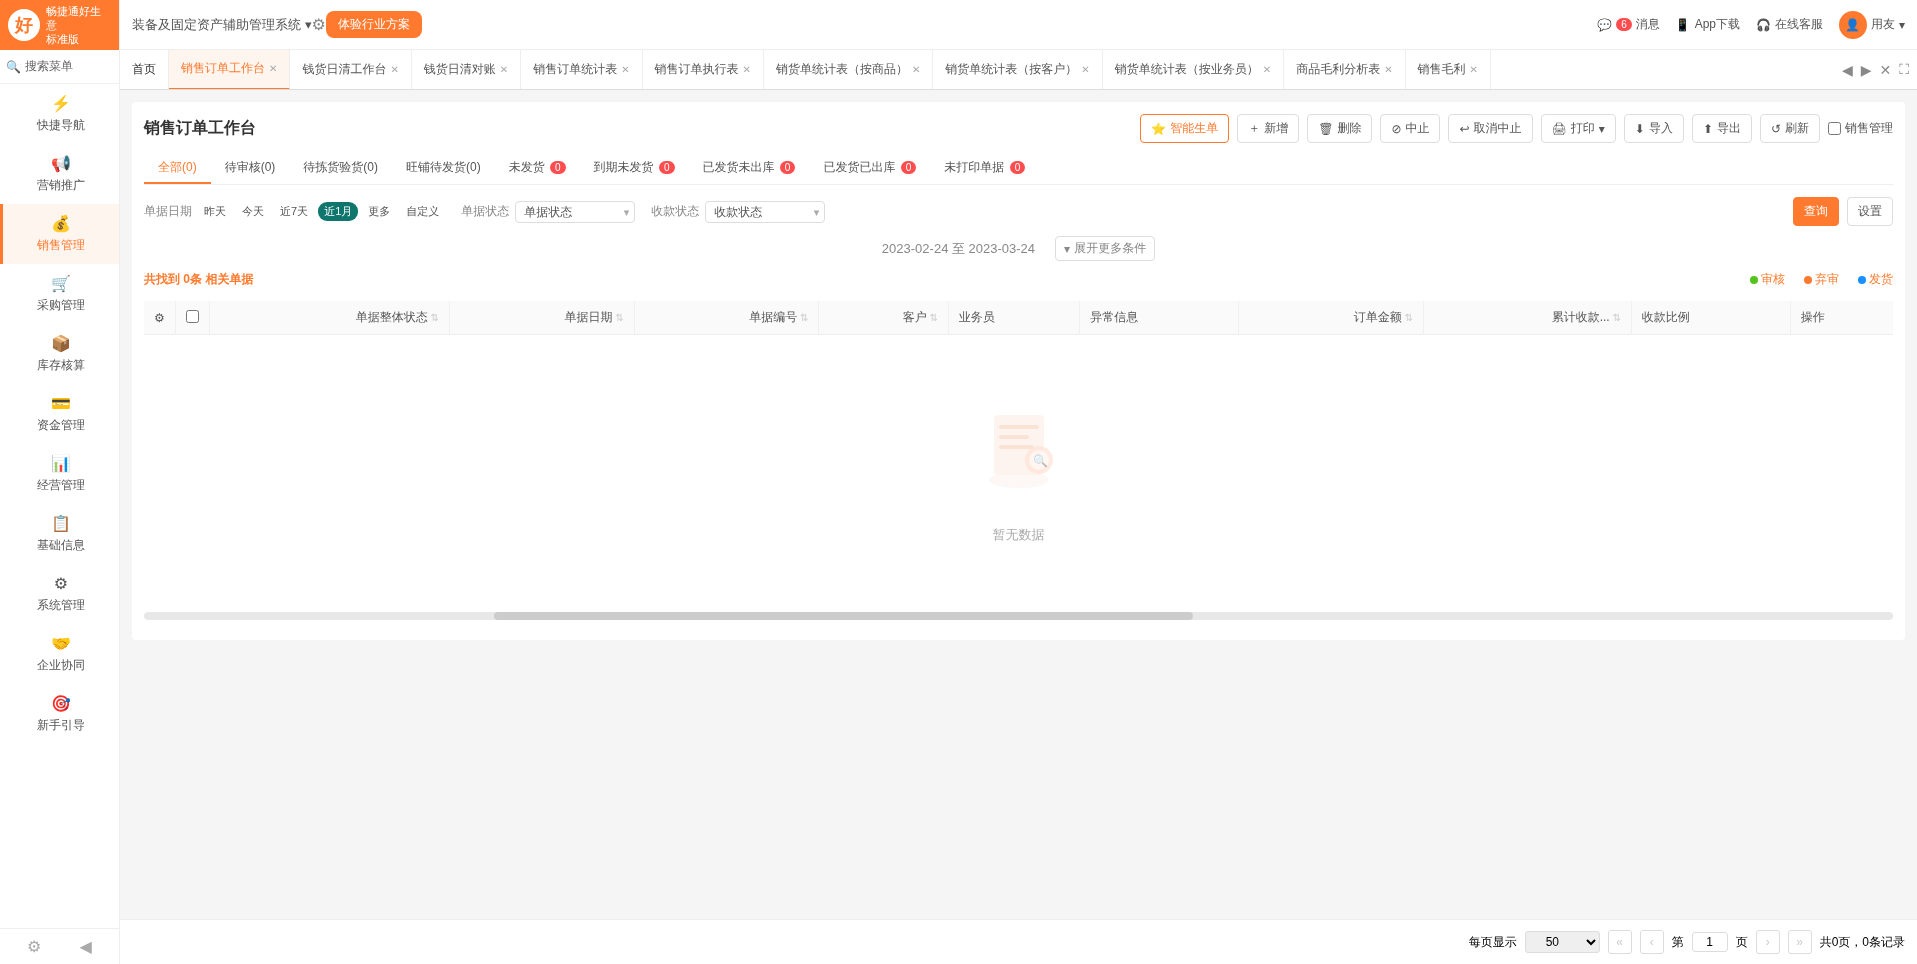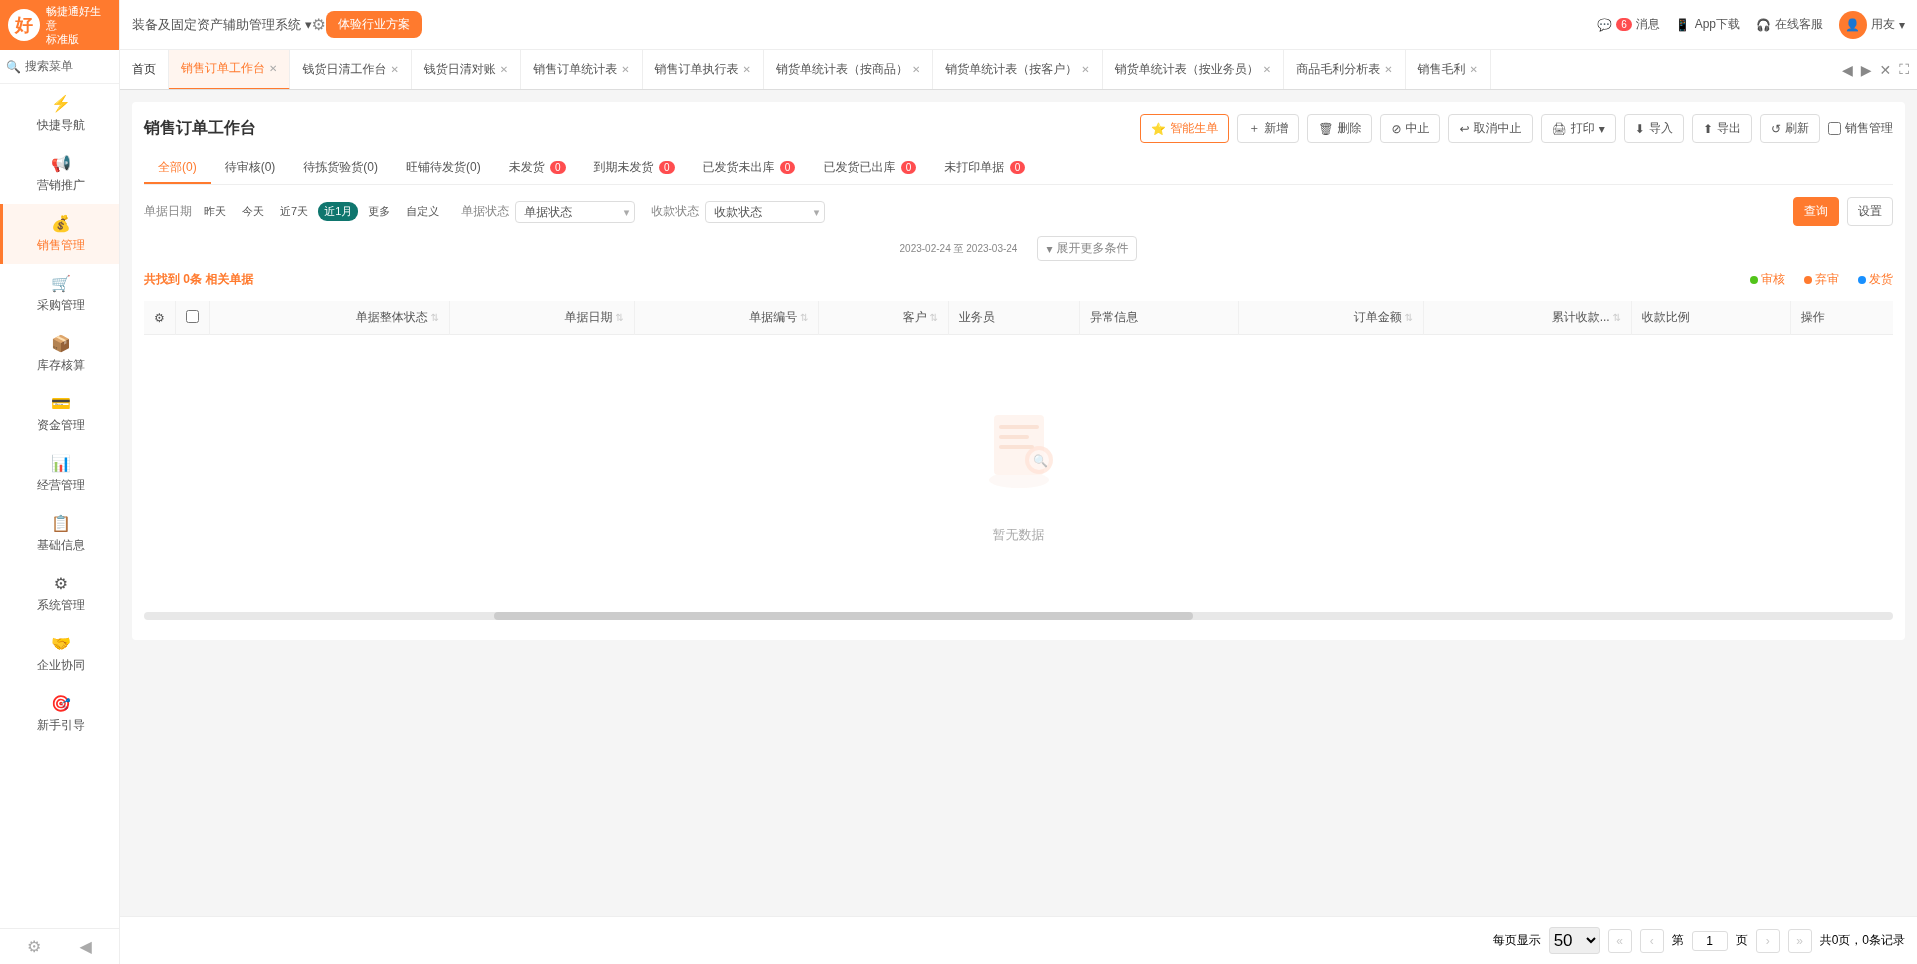--- a/index.html
+++ b/index.html
@@ -87,21 +87,21 @@
     .th-sort { cursor: pointer; text-align: right; }
     .th-sort::after { content: ' ⇅'; font-size: 10px; color: #ccc; }
 
     
     .empty-state { display: flex; flex-direction: column; align-items: center; justify-content: center; padding: 60px 0; }
     .empty-icon { font-size: 80px; margin-bottom: 12px; opacity: 0.4; }
     .empty-text { color: #aaa; font-size: 13px; }
 
     
     .pagination { display: flex; align-items: center; justify-content: flex-end; padding: 10px 12px; background: #fff; border-top: 1px solid #eee; gap: 8px; font-size: 12px; }
-    .page-size-select { border: 1px solid #ddd; border-radius: 3px; padding: 2px 0; font-size: 17px; }
+    .page-size-select { border: 1px solid #ddd; border-radius: 3px; padding: 2px 16px; font-size: 12px; }
     .page-btn { width: 24px; height: 24px; display: flex; align-items: center; justify-content: center; border: 1px solid #ddd; border-radius: 3px; cursor: pointer; color: #555; }
     .page-btn.disabled { color: #ccc; cursor: not-allowed; }
     .page-input { width: 36px; border: 1px solid #ddd; border-radius: 3px; padding: 2px 4px; text-align: center; font-size: 12px; }
 
     
     .content::-webkit-scrollbar { width: 6px; }
     .content::-webkit-scrollbar-thumb { background: #ddd; border-radius: 3px; }
     .h-scroll { height: 8px; background: #e8e8e8; border-radius: 4px; margin: 8px 0; }
     .h-scroll-thumb { height: 8px; width: 40%; background: #ccc; border-radius: 4px; margin-left: 20%; }
   </style>
@@ -369,21 +369,21 @@
             </select>
           </div>
         </div>
         <div style="margin-left:auto;display:flex;gap:8px;align-items:center;padding-left:28px;">
           <button class="btn btn-primary">查询</button>
           <button class="btn">设置</button>
         </div>
       </div>
 
       <div style="display:flex;align-items:center;justify-content:center;margin-bottom:10px;">
-        <div style="font-size:10px;color:#888;margin-right:20px;">2023-02-24 至 2023-03-24</div>
+        <div style="font-size:13px;color:#888;margin-right:20px;">2023-02-24 至 2023-03-24</div>
         <div class="filter-expand">
           <span>▾</span>
           <span>展开更多条件</span>
         </div>
       </div>
 
       <div class="stats-row">
         <div class="stats-text">
           <span>共找到</span>
           <span>0条</span>

